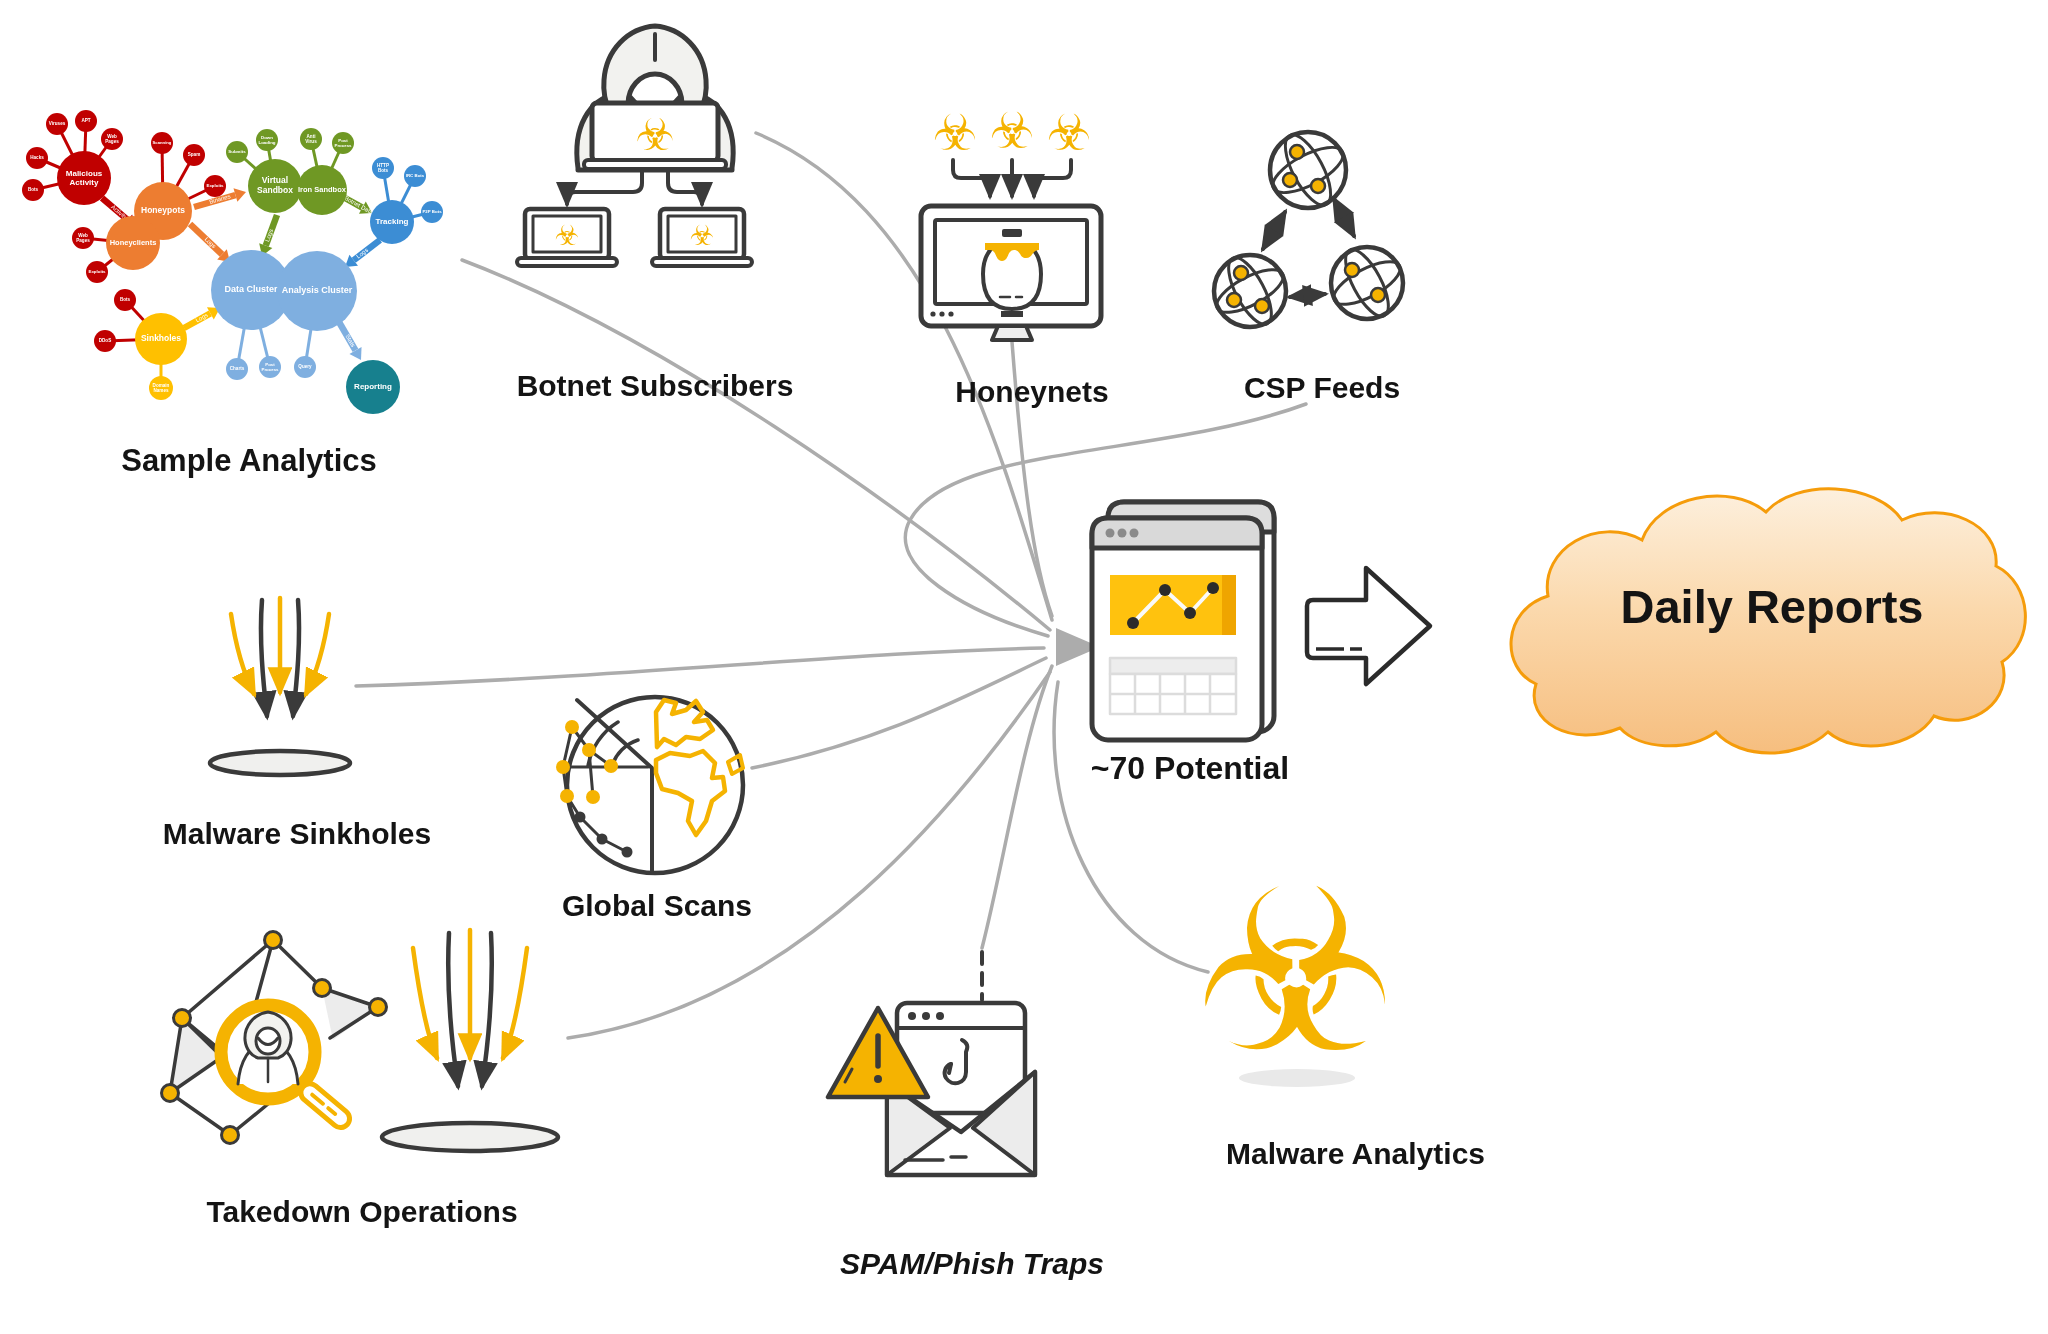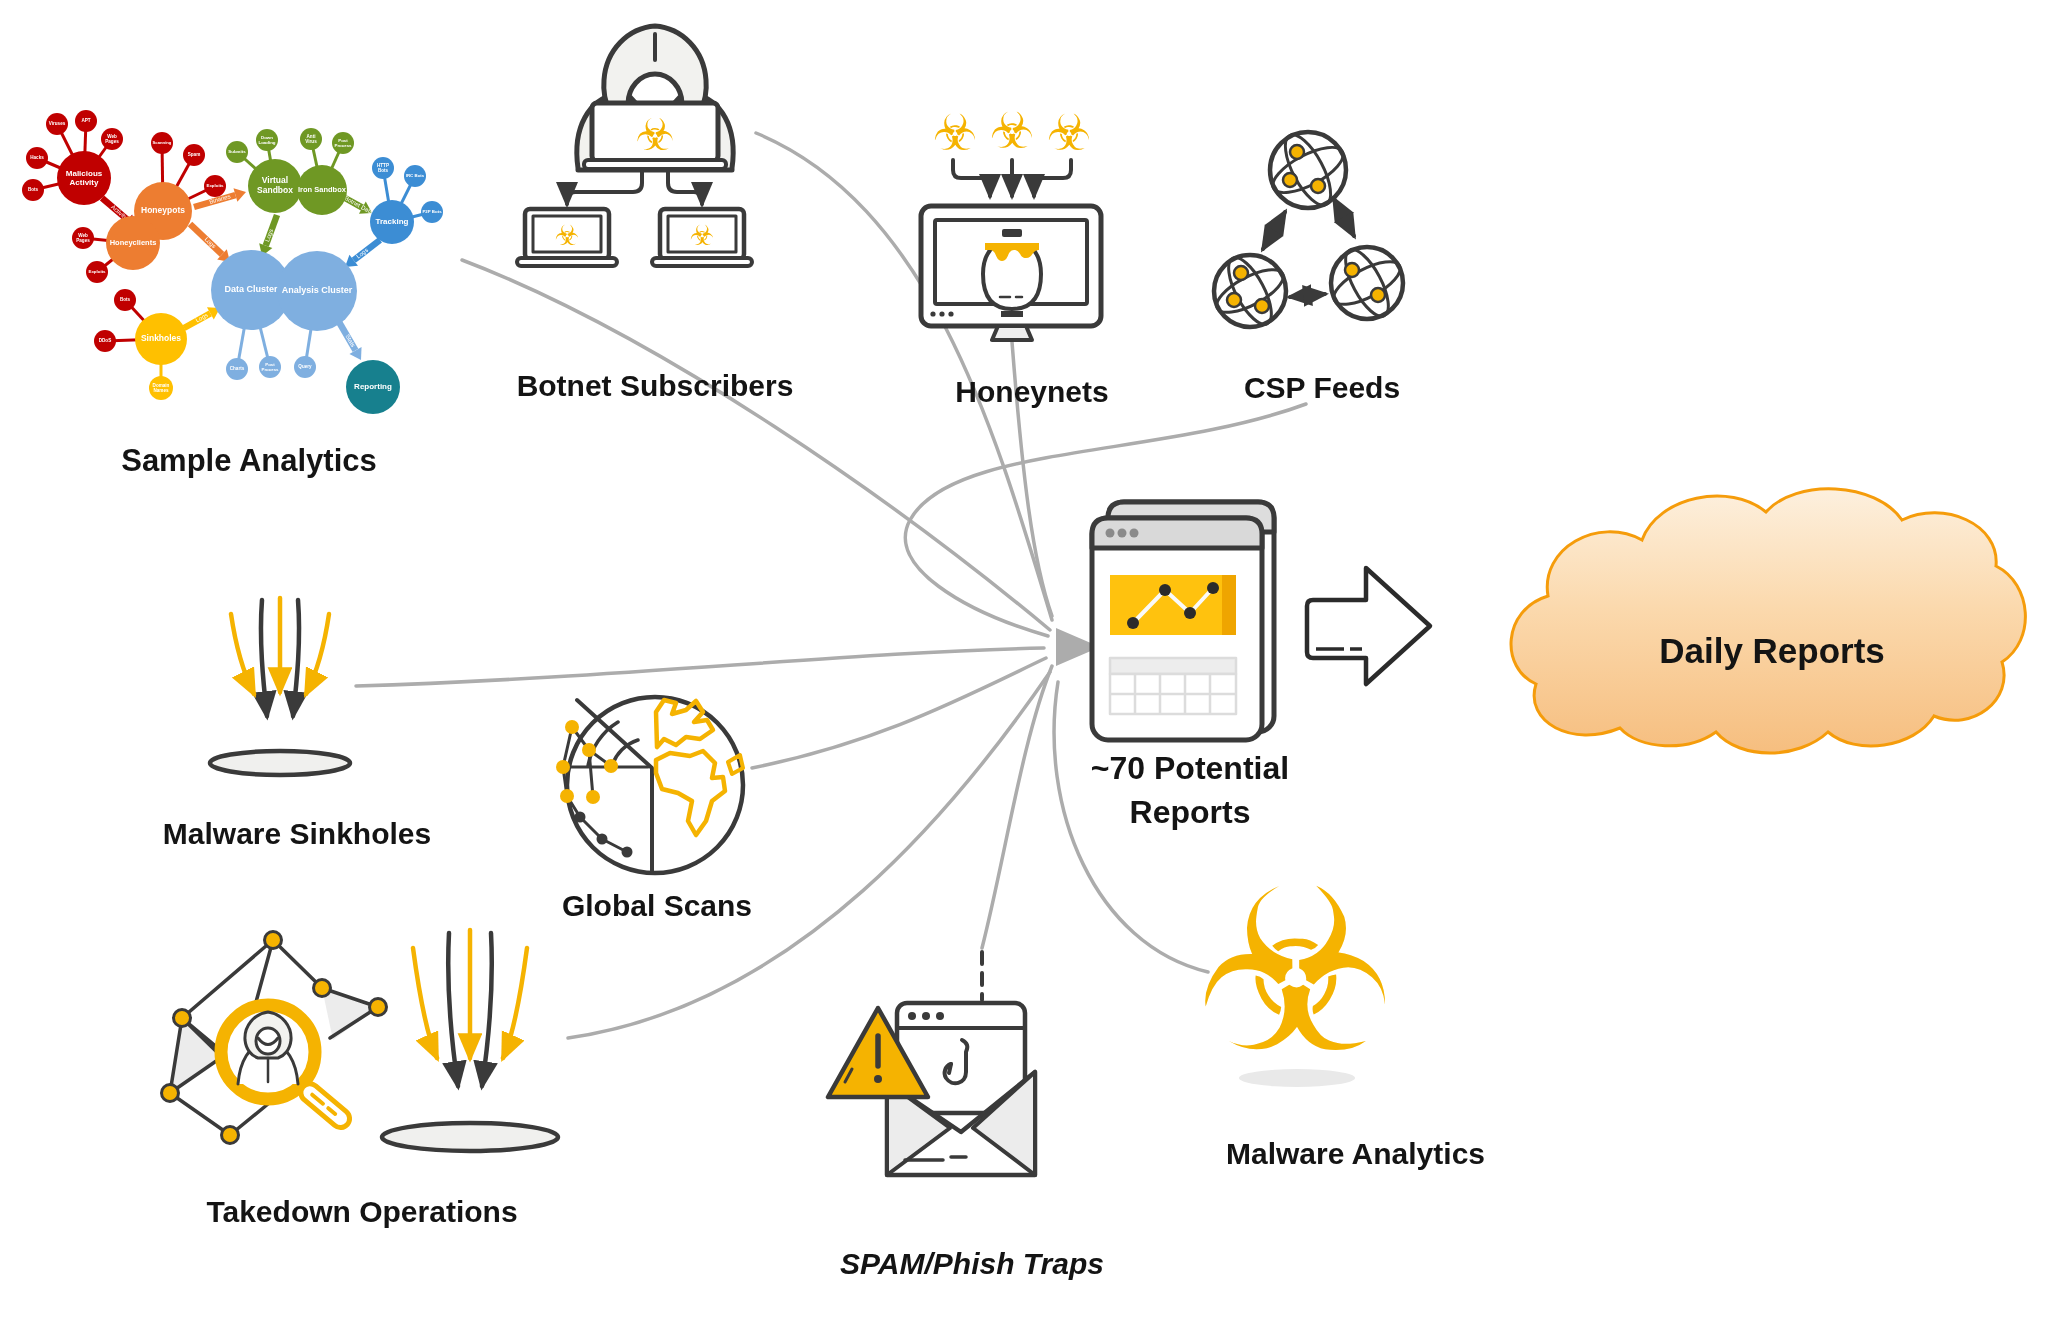--- a/index.html
+++ b/index.html
@@ -10,21 +10,21 @@
   .lbl-mbsa{left:99px;top:440px;width:300px;font-size:31px;line-height:42px;}
   .lbl-botnet{left:505px;top:366px;width:300px;font-size:30px;}
   .lbl-honeynets{left:882px;top:372px;width:300px;font-size:30px;}
   .lbl-csp{left:1172px;top:368px;width:300px;font-size:30px;}
   .lbl-sinkholes{left:147px;top:814px;width:300px;font-size:30px;}
   .lbl-global{left:507px;top:886px;width:300px;font-size:30px;}
   .lbl-takedown{left:187px;top:1192px;width:350px;font-size:30px;}
   .lbl-spam{left:797px;top:1244px;width:350px;font-size:30px;font-style:italic;}
   .lbl-analytics{left:1135px;top:1134px;width:350px;font-size:30px;text-align:right;}
   .lbl-reports{left:1040px;top:746px;width:300px;font-size:32px;line-height:44px;}
-  .lbl-cloud{left:1572px;top:584px;width:400px;font-size:35px;font-weight:700;line-height:46px;margin-top:44px;}
+  .lbl-cloud{left:1572px;top:584px;width:400px;font-size:47px;font-weight:700;line-height:46px;}
 </style>
 </head>
 <body>
 
 <svg width="2048" height="1334" viewBox="0 0 2048 1334">
   <defs>
     <marker id="mAH" markerWidth="7" markerHeight="6" refX="5.5" refY="2.75" orient="auto">
       <path d="M0,0 L6.5,2.75 L0,5.5 Z" fill="#3A3A3A"></path>
     </marker>
     <marker id="mAHs" markerWidth="7" markerHeight="6" refX="5.5" refY="2.75" orient="auto-start-reverse">
@@ -366,17 +366,16 @@
 <div class="label lbl-botnet">Botnet Subscribers</div>
 <div class="label lbl-honeynets">Honeynets</div>
 <div class="label lbl-csp">CSP Feeds</div>
 <div class="label lbl-sinkholes">Malware Sinkholes</div>
 <div class="label lbl-global">Global Scans</div>
 <div class="label lbl-takedown">Takedown Operations</div>
 <div class="label lbl-spam">SPAM/Phish Traps</div>
 <div class="label lbl-analytics">Malware Analytics</div>
 <div class="label lbl-reports">
   <div>~70 Potential</div>
-  <div>Reports</div>
 </div>
 <div class="label lbl-cloud">
   <div>Daily Reports</div>
 </div>
 
 </body></html>

